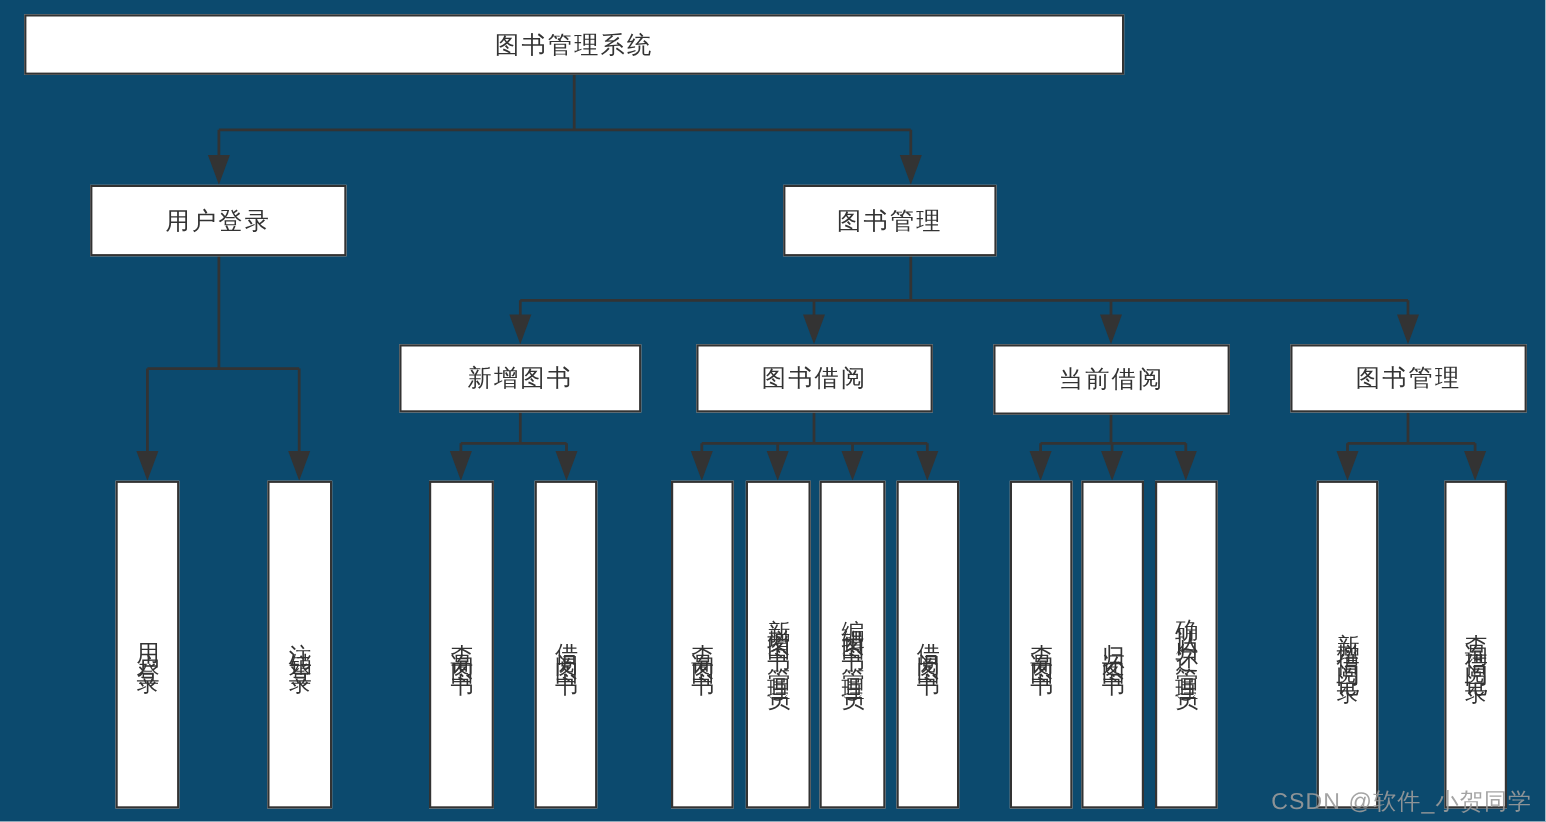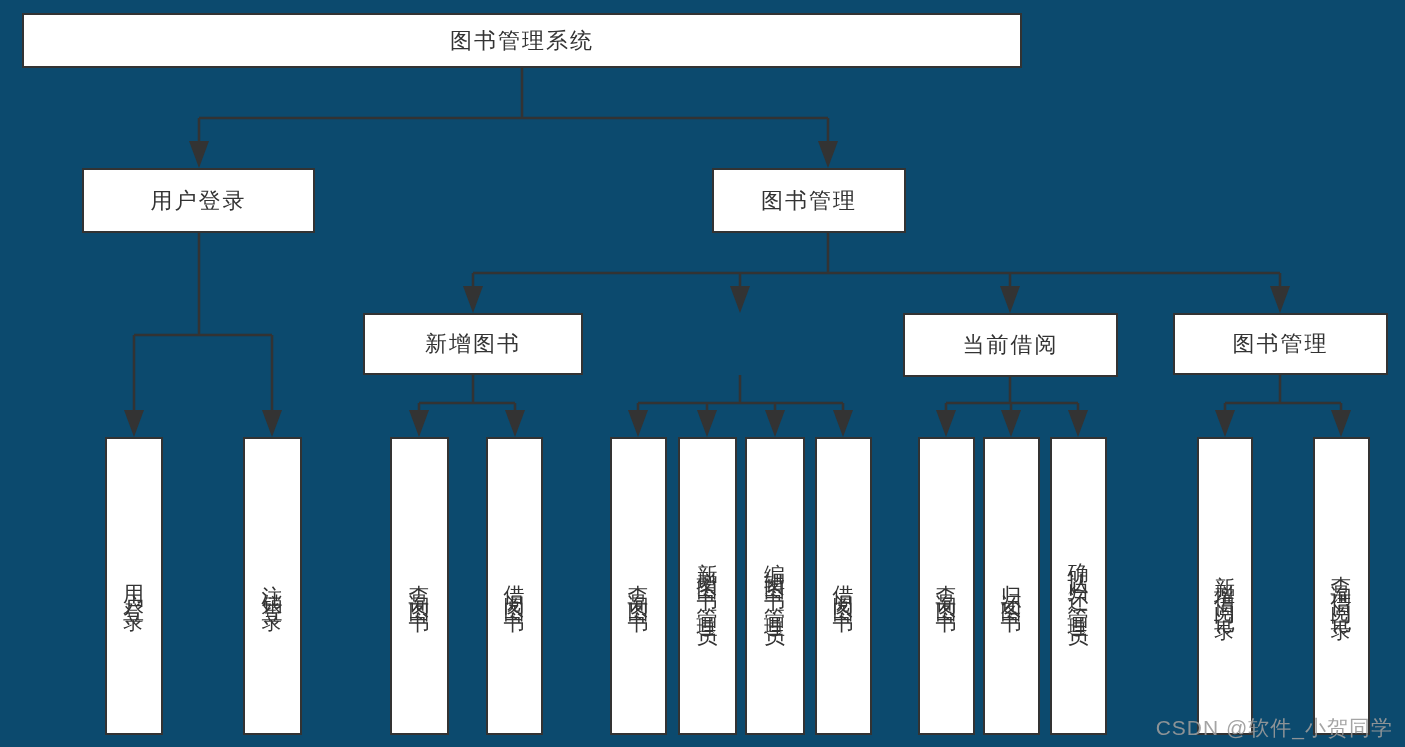--- a/index.html
+++ b/index.html
@@ -96,20 +96,21 @@
       <polygon points="1331,410 1351,410 1341,437"></polygon>
     </g>
   </svg>
 
   <div class="node" style="left:22px; top:13px; width:1000px; height:55px;">图书管理系统</div>
 
   <div class="node" style="left:82px; top:168px; width:233px; height:65px;">用户登录</div>
   <div class="node" style="left:712px; top:168px; width:194px; height:65px;">图书管理</div>
 
   <div class="node" style="left:363px; top:313px; width:220px; height:62px;">新增图书</div>
+  <div class="node" style="left:633px; top:313px; width:215px; height:62px;">图书借阅</div>
   <div class="node" style="left:903px; top:313px; width:215px; height:64px;">当前借阅</div>
   <div class="node" style="left:1173px; top:313px; width:215px; height:62px;">图书管理</div>
 
   <div class="node leaf" style="left:105px; top:437px; width:58px; height:298px;">用户登录</div>
   <div class="node leaf" style="left:243px; top:437px; width:59px; height:298px;">注销登录</div>
 
   <div class="node leaf" style="left:390px; top:437px; width:59px; height:298px;">查询图书</div>
   <div class="node leaf" style="left:486px; top:437px; width:57px; height:298px;">借阅图书</div>
 
   <div class="node leaf" style="left:610px; top:437px; width:57px; height:298px;">查询图书</div>

